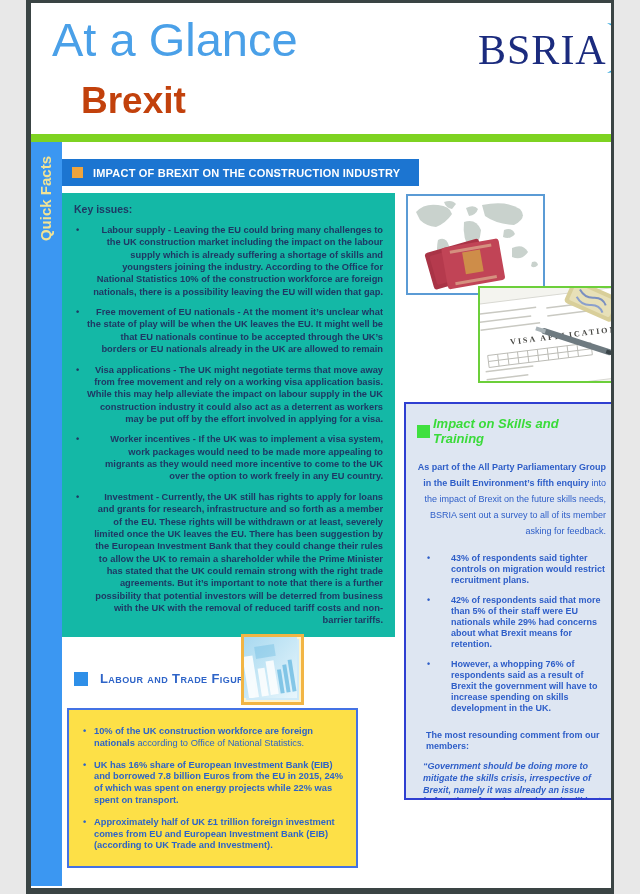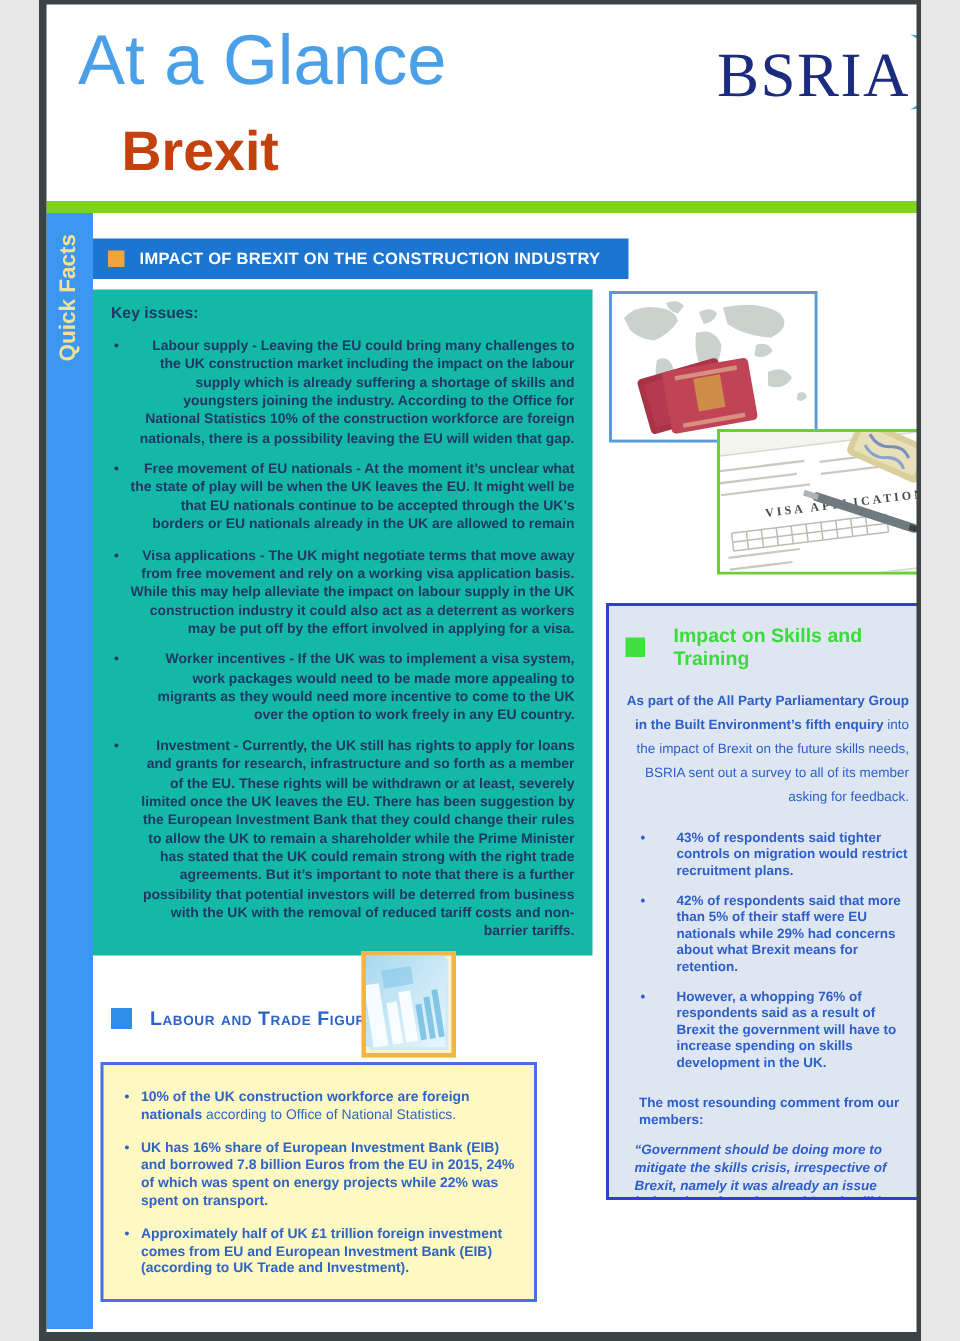--- a/index.html
+++ b/index.html
@@ -39,38 +39,38 @@
   .key-box li::before{content:"•";position:absolute;left:2px;top:0;}
   
   .img-map{position:absolute;left:380px;top:194px;width:139px;height:101px;background:#fff;
     border:2px solid #5b9bd5;box-sizing:border-box;z-index:1;}
   .img-visa{position:absolute;left:452px;top:286px;width:141px;height:97px;background:#fbfbf8;
     border:2px solid #6ccf3a;box-sizing:border-box;z-index:2;}
   
   .skills-box{position:absolute;left:378px;top:402px;width:215px;height:398px;background:#dee6f2;
     border:2px solid #2f3fd1;box-sizing:border-box;padding:10px 11px;color:#2e5ec8;
     font-size:9px;overflow:hidden;}
-  .skills-header{display:flex;align-items:center;gap:19px;margin-top:2px;}
+  .skills-header{display:flex;align-items:center;gap:3px;margin-top:2px;font-style:italic;}
   .sq-green{width:13px;height:13px;background:#3fe03f;}
   .skills-heading{font-size:13px;font-weight:700;color:#3adb3a;}
   .skills-intro{margin-top:13px;line-height:1.78;font-weight:400;text-align:right;}
   .skills-box ul{margin:14px 0 0 0;padding:0;list-style:none;}
   .skills-box li{position:relative;padding-left:34px;margin-bottom:9px;line-height:1.22;font-weight:700;}
   .skills-box li::before{content:"•";position:absolute;left:10px;top:0;}
   .skills-comment{margin-top:16px;padding-left:9px;font-weight:700;line-height:1.25;}
   .skills-quote{margin-top:9px;padding-left:6px;font-weight:700;font-style:italic;line-height:1.3;}
   
   .labour-header{position:absolute;left:48px;top:671px;display:flex;align-items:center;gap:12px;}
   .sq-blue{width:14px;height:14px;background:#2e8fe8;}
   .labour-heading{font-size:13px;font-weight:700;color:#2e64c8;font-variant:small-caps;
     letter-spacing:.4px;}
   .img-chart{position:absolute;left:215px;top:634px;width:63px;height:71px;
     border:3px solid #f2b544;box-shadow:inset 0 0 0 2px #fff3cc;box-sizing:border-box;
     background:#cfeaf8;z-index:3;}
-  .figures-box{position:absolute;left:41px;top:708px;width:291px;height:160px;background:#fef9c3;
+  .figures-box{position:absolute;left:41px;top:708px;width:291px;height:160px;background:#fde047;
     border:2px solid #4472e4;box-sizing:border-box;padding:16px 12px 8px 13px;color:#2e64c8;
     font-size:9.3px;line-height:1.27;overflow:hidden;}
   .figures-box ul{margin:0;padding:0;list-style:none;}
   .figures-box li{position:relative;padding-left:12px;margin-bottom:10px;}
   .figures-box li::before{content:"•";position:absolute;left:1px;top:0;font-weight:700;}
   
   .rt-b{font-weight:700;}
 </style>
 </head>
 <body>

